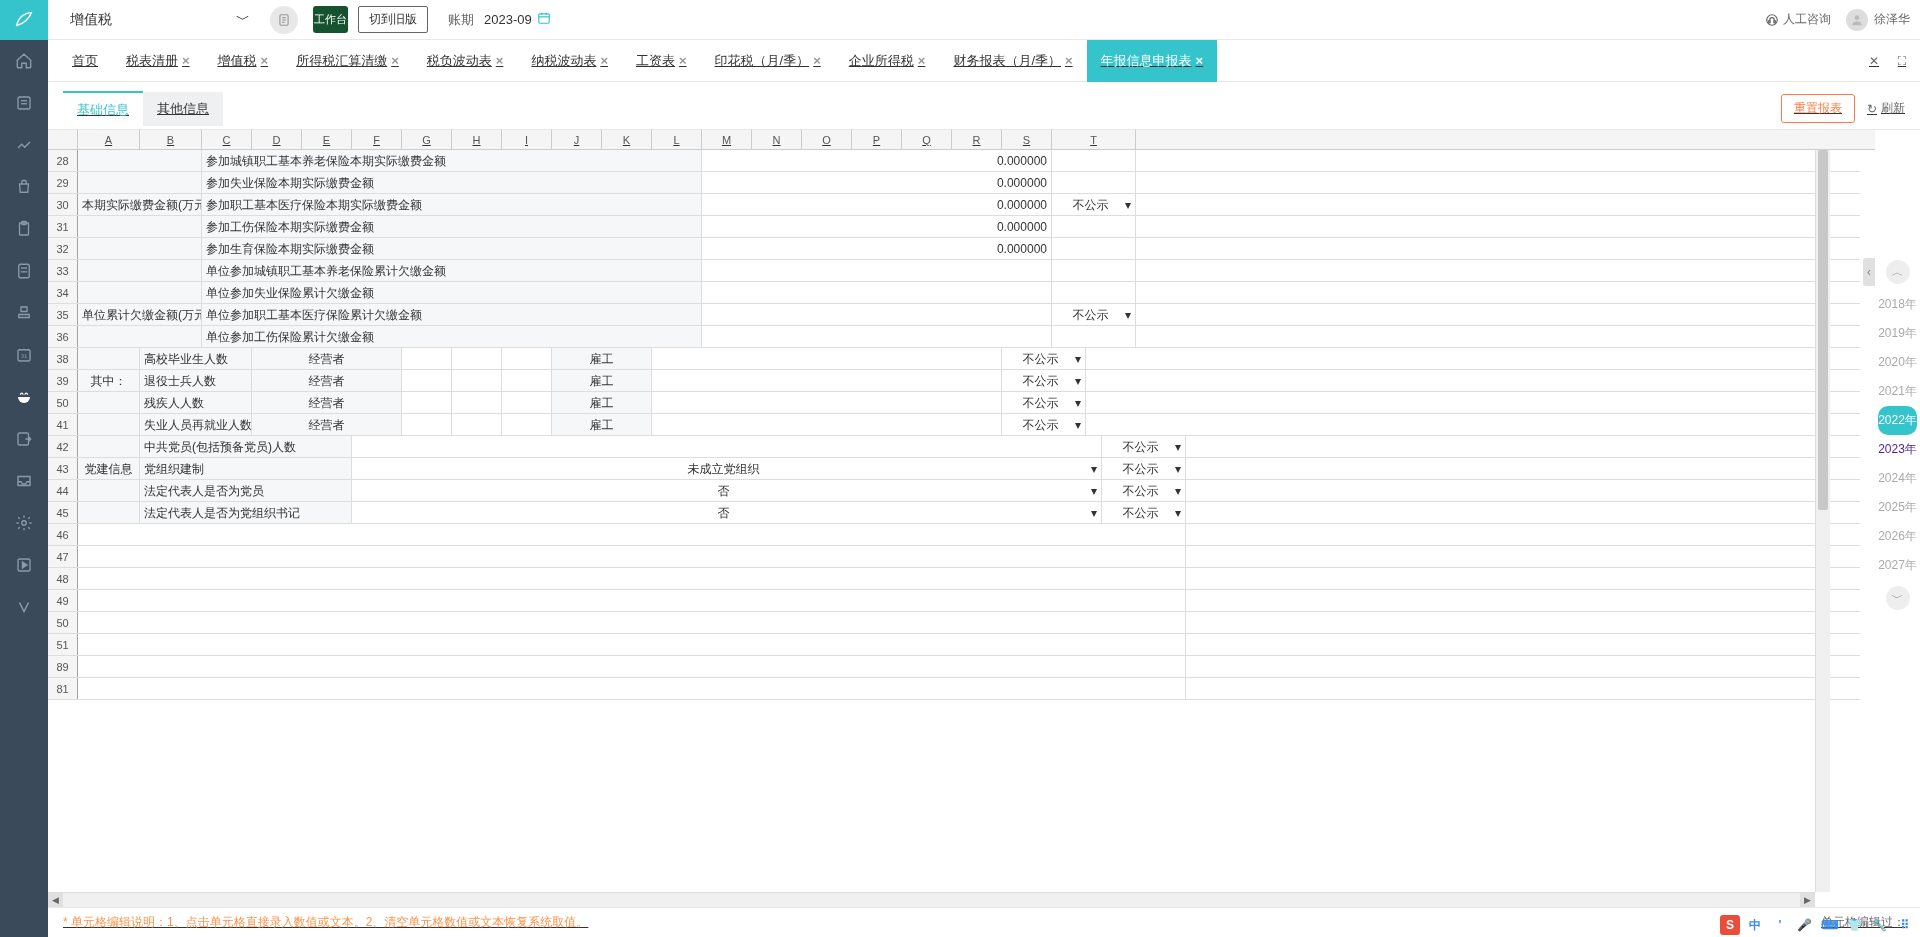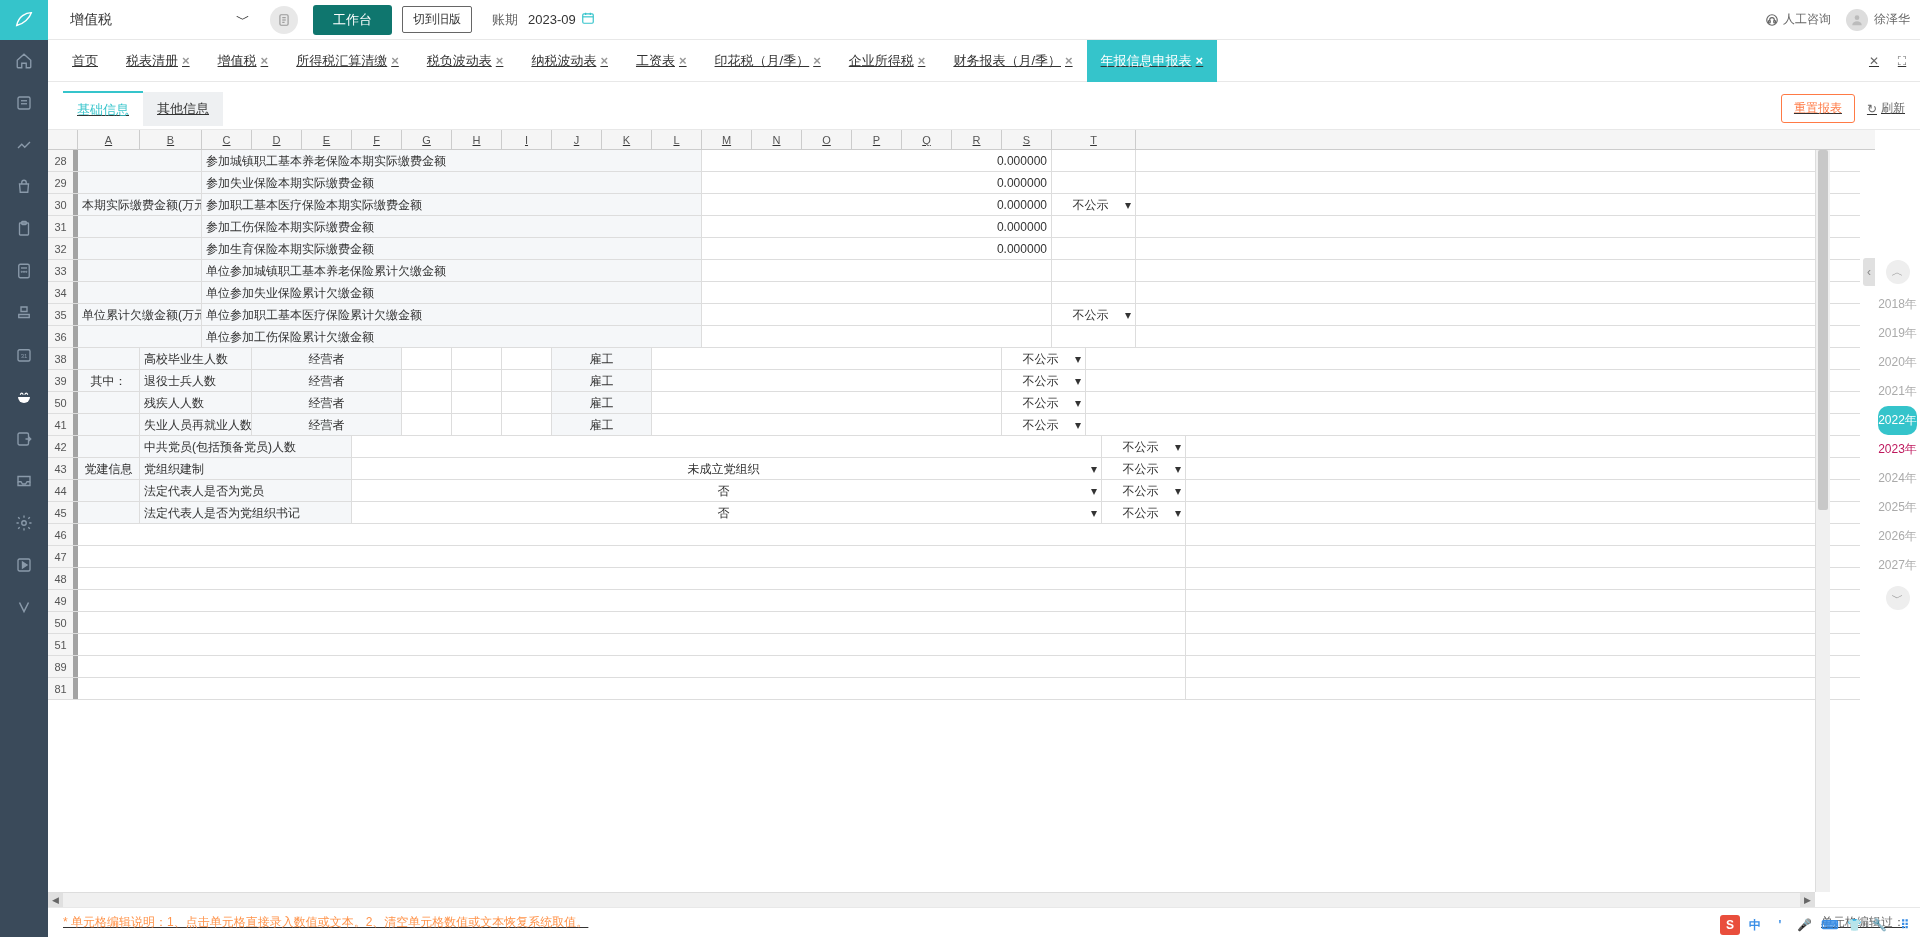--- a/index.html
+++ b/index.html
@@ -6,21 +6,21 @@
 body { font-family: "Microsoft YaHei", Arial, sans-serif; font-size: 12px; color: #333; background: #fff; overflow: hidden; }
 
 
 .topbar { height: 40px; background: #fff; border-bottom: 1px solid #e8e8e8; display: flex; align-items: center; padding: 0 10px; position: relative; }
 .logo-area { width: 48px; height: 40px; background: #35c4cb; display: flex; align-items: center; justify-content: center; position: absolute; left: 0; top: 0; }
 .logo-area svg { width: 22px; height: 22px; }
 .dropdown-title { margin-left: 60px; display: flex; align-items: center; min-width: 180px; cursor: pointer; }
 .dropdown-title span { font-size: 14px; color: #333; }
 .chevron { margin-left: auto; color: #35c4cb; }
 .circle-icon { width: 28px; height: 28px; border-radius: 50%; background: #e8e8e8; display: flex; align-items: center; justify-content: center; margin-left: 20px; color: #999; }
-.btn-primary { background: #0f766e; color: #fff; border: none; padding: 6px 20px; border-radius: 3px; font-size: 13px; margin-left: 15px; cursor: pointer; }
+.btn-primary { background: #14532d; color: #fff; border: none; padding: 6px 1px; border-radius: 3px; font-size: 11px; margin-left: 15px; cursor: pointer; }
 .btn-outline { background: #fff; border: 1px solid #666; color: #333; padding: 4px 10px; border-radius: 2px; font-size: 12px; margin-left: 10px; cursor: pointer; }
 .period-label { margin-left: 20px; color: #666; font-size: 13px; }
 .period-value { margin-left: 10px; color: #333; font-size: 13px; }
 .cal-icon { margin-left: 5px; color: #35c4cb; }
 .top-right { margin-left: auto; display: flex; align-items: center; gap: 15px; }
 .support { display: flex; align-items: center; gap: 4px; color: #666; cursor: pointer; }
 .user { display: flex; align-items: center; gap: 6px; color: #666; cursor: pointer; }
 .avatar { width: 22px; height: 22px; border-radius: 50%; background: #ddd; display: flex; align-items: center; justify-content: center; }
 
 
@@ -50,40 +50,40 @@
 .btn-refresh { border: none; background: none; color: #666; cursor: pointer; font-size: 12px; display: flex; align-items: center; gap: 4px; }
 
 
 .sheet-wrap { flex: 1; display: flex; position: relative; overflow: hidden; }
 .sheet { flex: 1; overflow: hidden; position: relative; margin-right: 45px;}
 .col-headers { height: 20px; display: flex; background: #f5f5f5; border-bottom: 1px solid #ccc; }
 .corner { width: 30px; border-right: 1px solid #ccc; background: #f5f5f5; }
 .colh { border-right: 1px solid #ccc; text-align: center; line-height: 20px; font-size: 11px; color: #555; background: #f5f5f5;}
 .rows { position: absolute; top: 20px; left: 0; right: 15px; bottom: 15px; overflow: auto; }
 .row { display: flex; height: 22px; border-bottom: 1px solid #ddd; }
-.rowh { width: 30px; min-width: 30px; background: #f5f5f5; border-right: 5px solid #a3a3a3; text-align: center; line-height: 22px; font-size: 11px; color: #555; }
+.rowh { width: 30px; min-width: 30px; background: #f5f5f5; border-right: 1px solid #a3a3a3; text-align: center; line-height: 22px; font-size: 11px; color: #555; }
 .cell { border-right: 1px solid #ddd; line-height: 22px; padding: 0 4px; font-size: 12px; overflow: hidden; white-space: nowrap; }
 .cell.label { background: #f5f7f9; }
 .cell.num { text-align: right; }
 .cell.center { text-align: center; }
 .caret { float: right; color: #333; }
 
 .vscroll { position: absolute; right: 45px; top: 20px; bottom: 15px; width: 15px; background: #f0f0f0; border-left: 1px solid #ddd; }
 .vscroll-thumb { position: absolute; left: 2px; right: 2px; top: 0; height: 360px; background: #c8c8c8; border-radius: 2px; }
 .hscroll { position: absolute; left: 0; right: 60px; bottom: 0; height: 15px; background: #f0f0f0; border-top: 1px solid #ddd; }
 .hscroll-arrow { position: absolute; top: 0; bottom: 0; width: 15px; background: #e0e0e0; display: flex; align-items: center; justify-content: center; font-size: 9px; color: #666;}
 .hscroll-arrow.left { left: 0; }
 .hscroll-arrow.right { right: 0; }
 
 
 .yearpanel { position: absolute; right: 0; top: 124px; width: 45px; background: #fff; display: flex; flex-direction: column; align-items: center; }
 .yearpanel .ybtn { width: 24px; height: 24px; border-radius: 50%; background: #eee; display: flex; align-items: center; justify-content: center; cursor: pointer; margin: 6px 0; color: #999;}
 .yearpanel .yitem { padding: 6px 0; font-size: 12px; color: #aaa; cursor: pointer; width: 100%; text-align: center;}
 .yearpanel .yitem.active { background: #35c4cb; color: #fff; border-radius: 10px; }
-.yearpanel .yitem.near { color: #be185d; }
+.yearpanel .yitem.near { color: #4c1d95; }
 .yearpanel .chev-handle { position: absolute; left: -12px; top: 4px; width: 12px; height: 28px; background: #e0e0e0; border-radius: 3px 0 0 3px; display: flex; align-items: center; justify-content: center; color: #888; cursor: pointer;}
 
 
 .footer { height: 30px; border-top: 1px solid #e8e8e8; display: flex; align-items: center; padding: 0 15px; font-size: 12px; }
 .footer .tip { color: #ff934a; }
 .footer .right { margin-left: auto; color: #666; }
 
 
 .imebar { position: fixed; right: 5px; bottom: 2px; display: flex; gap: 5px; align-items: center; }
 .imebar .ime { width: 20px; height: 20px; display: flex; align-items: center; justify-content: center; font-size: 12px; font-weight: bold; }

